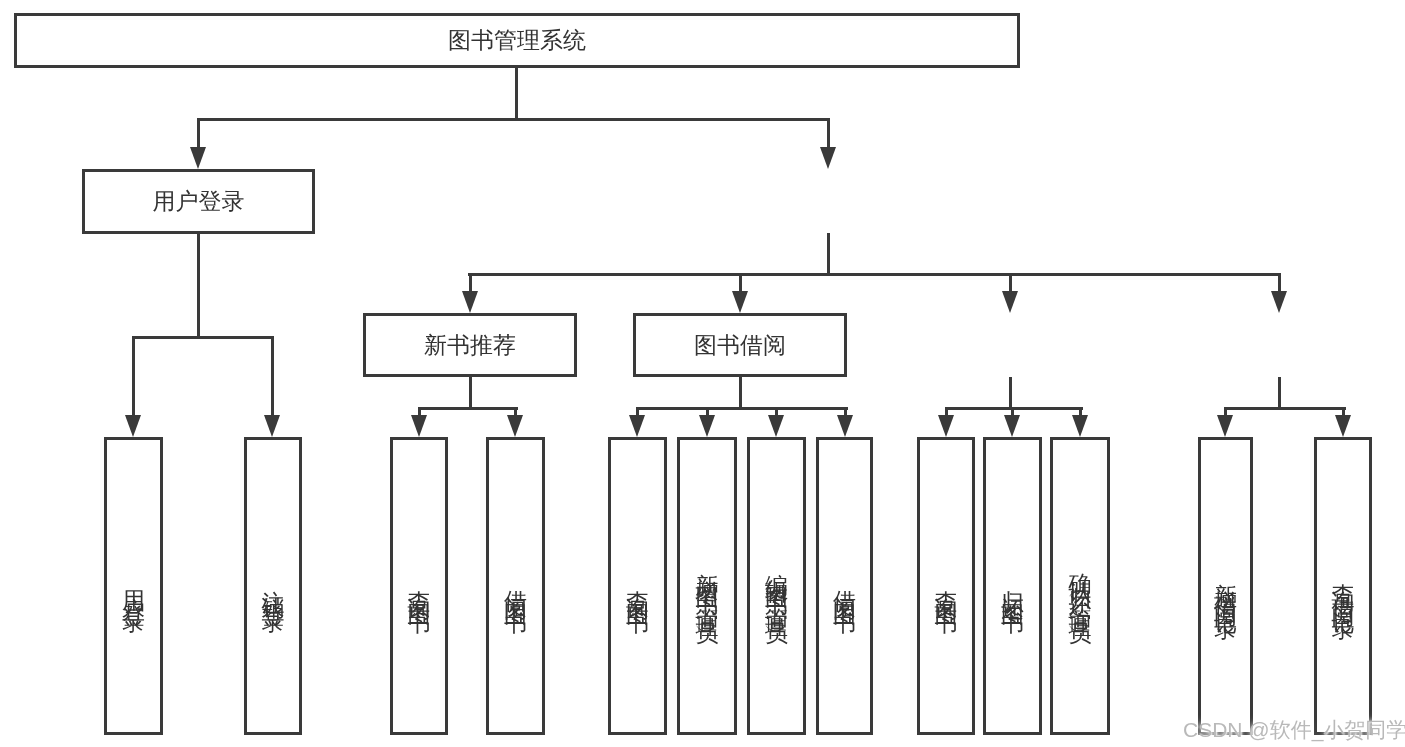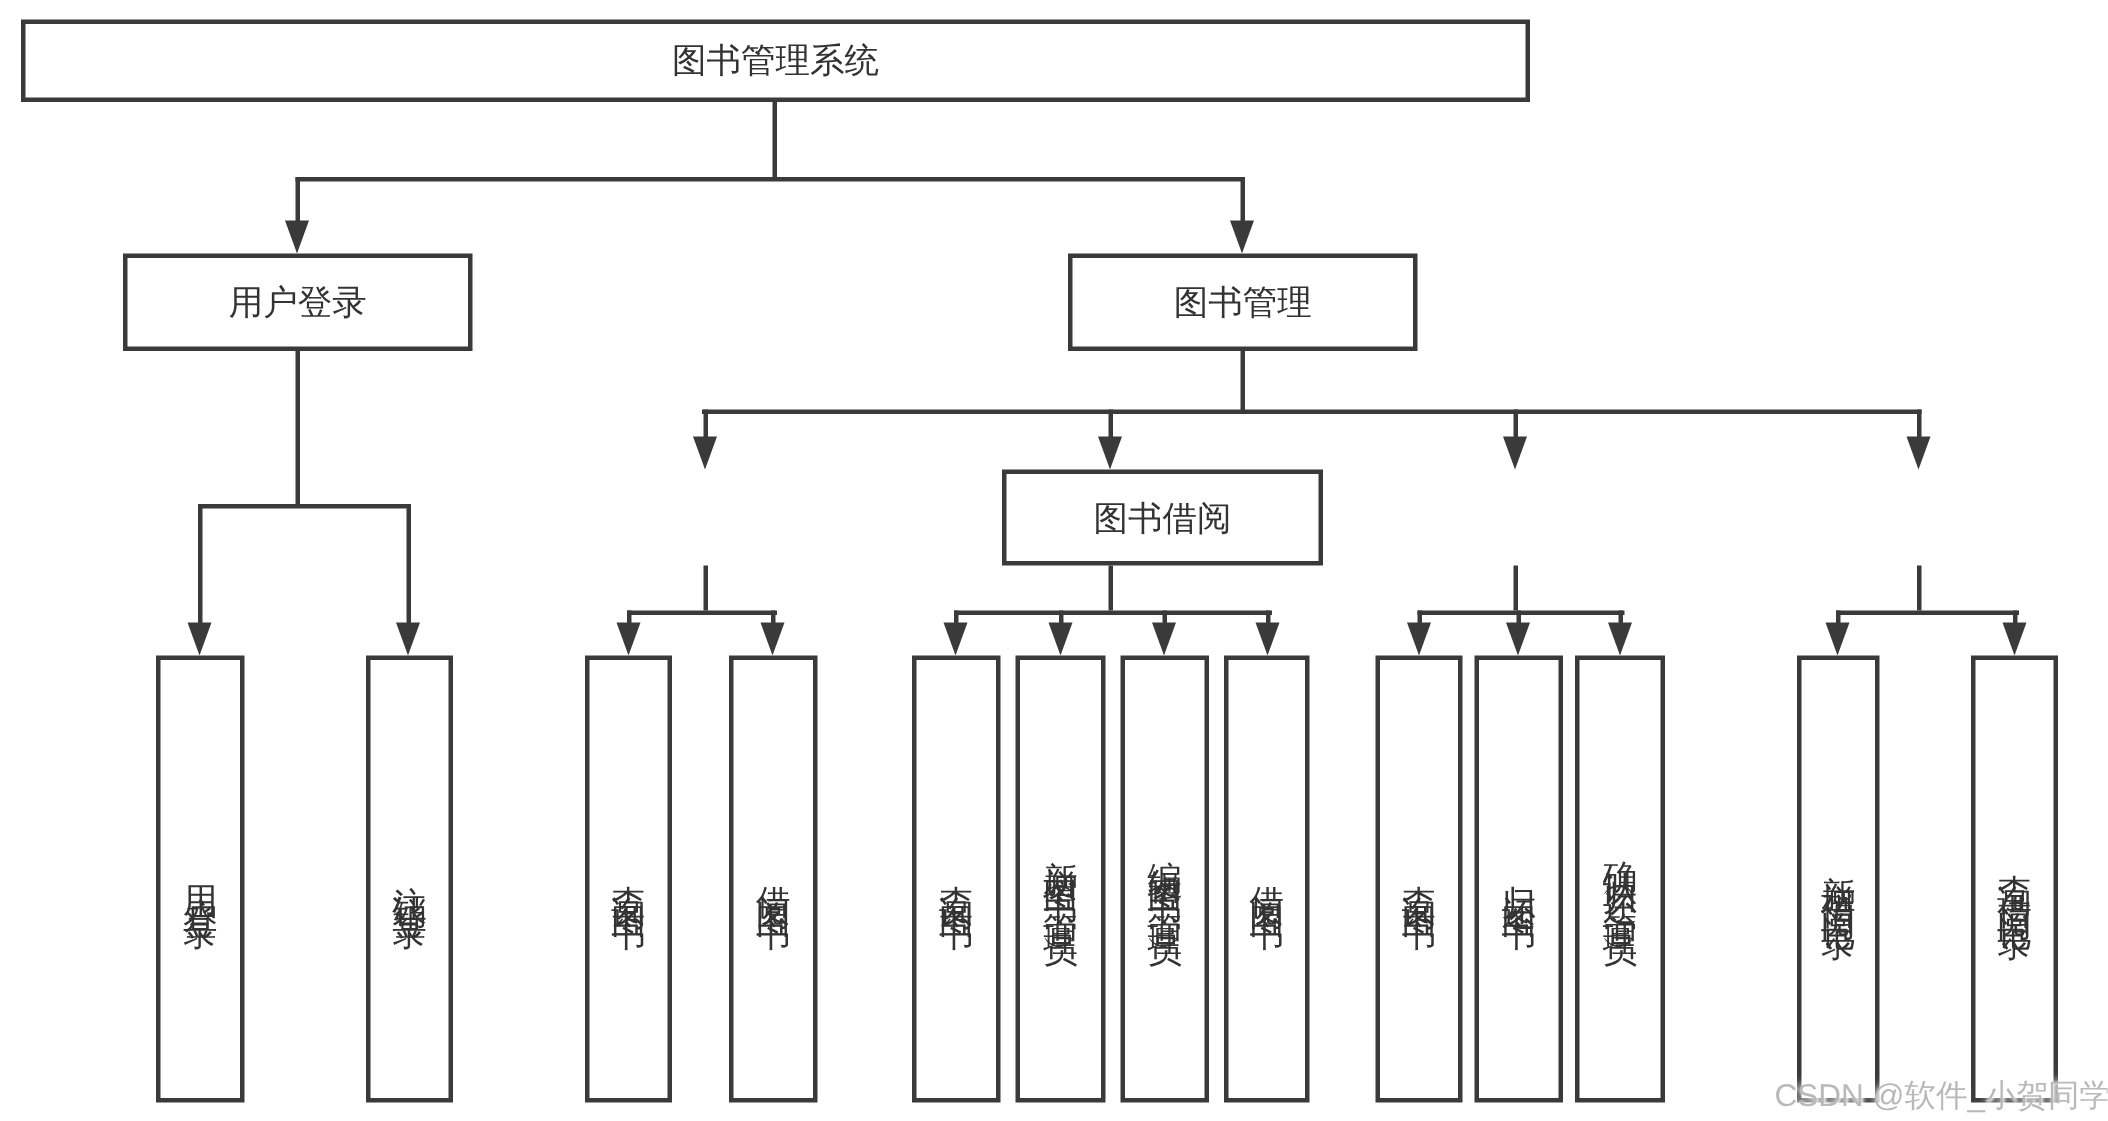--- a/index.html
+++ b/index.html
@@ -66,43 +66,43 @@
   <div class="line" style="left:515px; top:68px; width:3px; height:50px;"></div>
   <div class="line" style="left:197px; top:118px; width:633px; height:3px;"></div>
   <div class="line" style="left:197px; top:118px; width:3px; height:30px;"></div>
   <div class="arrowhead" style="left:190px; top:147px;"></div>
   <div class="line" style="left:827px; top:118px; width:3px; height:30px;"></div>
   <div class="arrowhead" style="left:820px; top:147px;"></div>
 
   <div class="box h" style="left:82px; top:169px; width:233px; height:65px;">
     <span>用户登录</span>
   </div>
-  <div class="box h" style="left:712px; top:169px; width:233px; height:65px;">
-    <span>图书管理</span>
-  </div>
 
   <div class="line" style="left:197px; top:233px; width:3px; height:103px;"></div>
   <div class="line" style="left:132px; top:336px; width:141px; height:3px;"></div>
   <div class="line" style="left:132px; top:336px; width:3px; height:80px;"></div>
   <div class="arrowhead" style="left:125px; top:415px;"></div>
   <div class="line" style="left:271px; top:336px; width:3px; height:80px;"></div>
   <div class="arrowhead" style="left:264px; top:415px;"></div>
 
   <div class="line" style="left:827px; top:233px; width:3px; height:42px;"></div>
   <div class="line" style="left:468px; top:273px; width:813px; height:3px;"></div>
   <div class="line" style="left:469px; top:273px; width:3px; height:20px;"></div>
   <div class="arrowhead" style="left:462px; top:291px;"></div>
   <div class="line" style="left:739px; top:273px; width:3px; height:20px;"></div>
   <div class="arrowhead" style="left:732px; top:291px;"></div>
   <div class="line" style="left:1009px; top:273px; width:3px; height:20px;"></div>
   <div class="arrowhead" style="left:1002px; top:291px;"></div>
   <div class="line" style="left:1278px; top:273px; width:3px; height:20px;"></div>
   <div class="arrowhead" style="left:1271px; top:291px;"></div>
 
-  <div class="box h" style="left:668px; top:313px; width:214px; height:64px;">
+  <div class="box h" style="left:363px; top:313px; width:214px; height:64px;">
+    <span>新书推荐</span>
+  </div>
+  <div class="box h" style="left:633px; top:313px; width:214px; height:64px;">
     <span>图书借阅</span>
   </div>
 
   <div class="line" style="left:469px; top:377px; width:3px; height:30px;"></div>
   <div class="line" style="left:418px; top:407px; width:100px; height:3px;"></div>
   <div class="line" style="left:418px; top:407px; width:3px; height:10px;"></div>
   <div class="arrowhead" style="left:411px; top:415px;"></div>
   <div class="line" style="left:514px; top:407px; width:3px; height:10px;"></div>
   <div class="arrowhead" style="left:507px; top:415px;"></div>
 

